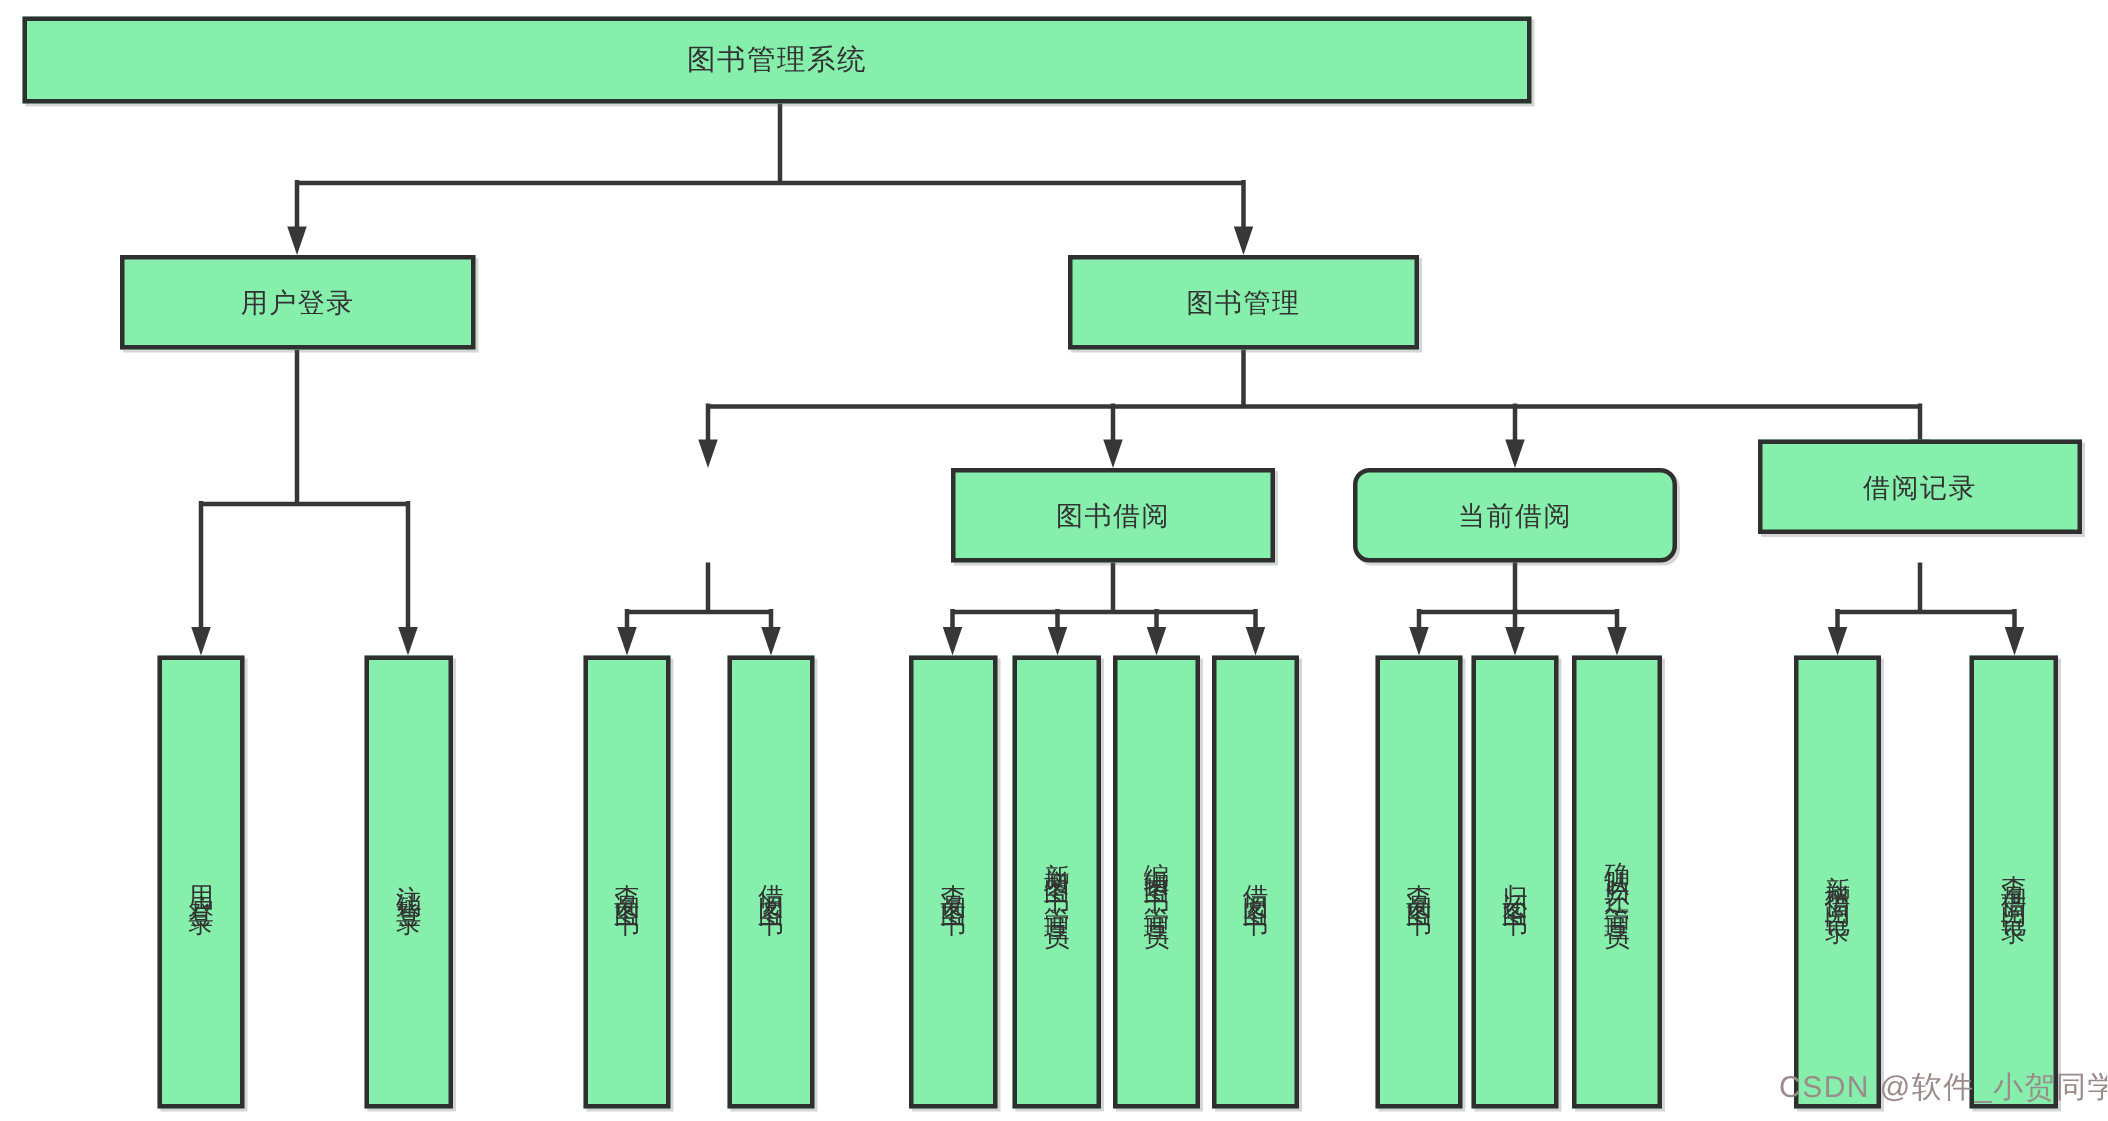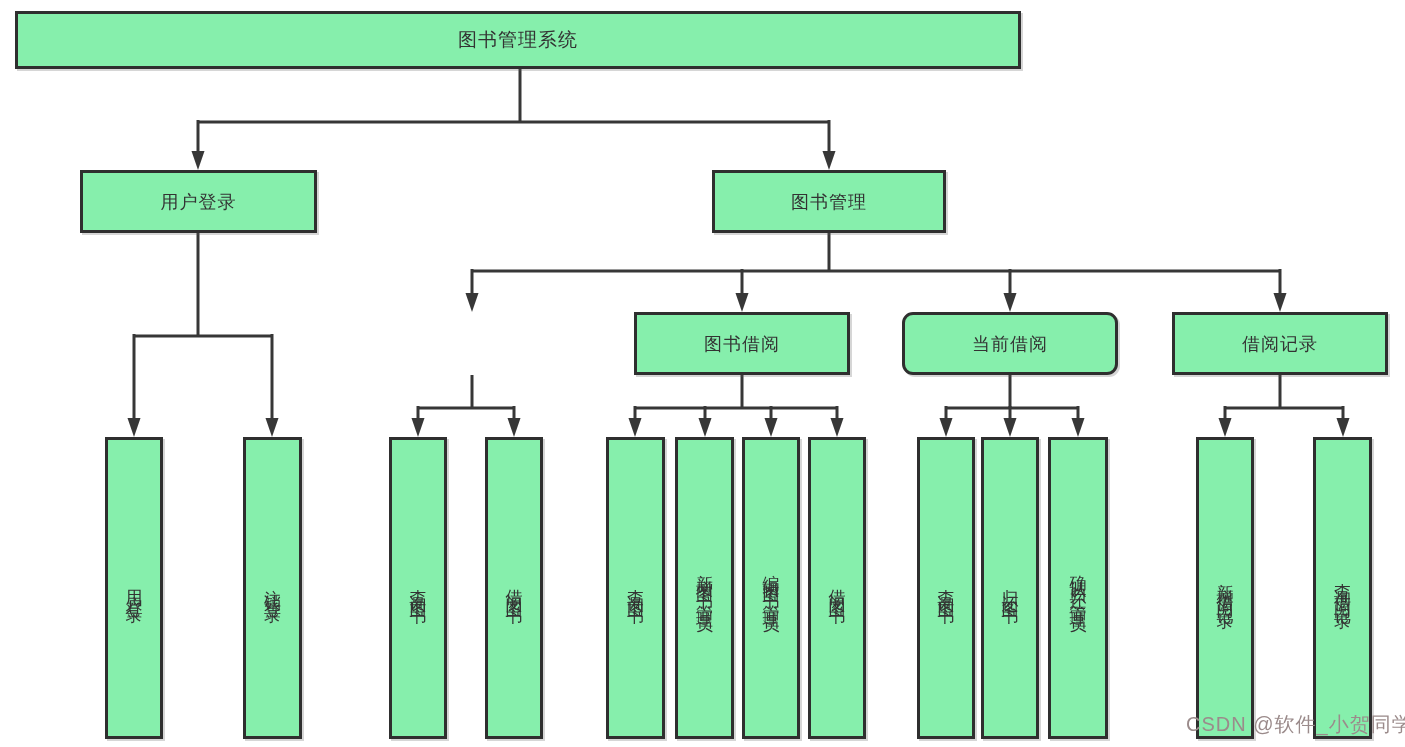--- a/index.html
+++ b/index.html
@@ -50,21 +50,21 @@
     white-space: nowrap;
     color: #333333;
   }
   
   #n-root            { left: 15px;   top: 11px;  width: 1006px; height: 58px; }
   #n-user-login      { left: 80px;   top: 170px; width: 237px;  height: 63px; }
   #n-book-mgmt       { left: 712px;  top: 170px; width: 234px;  height: 63px; }
   #n-new-book        { left: 364px;  top: 312px; width: 216px;  height: 63px; }
   #n-book-borrow     { left: 634px;  top: 312px; width: 216px;  height: 63px; }
   #n-current-borrow  { left: 902px;  top: 312px; width: 216px;  height: 63px; border-radius: 11px; }
-  #n-borrow-records  { left: 1172px; top: 312px; width: 216px;  height: 63px; }
+  #n-borrow-records  { left: 1172px; top: 293px; width: 216px;  height: 63px; }
   
   .vbox { top: 437px; height: 302px; }
   #l-user-login      { left: 105px;  width: 58px; }
   #l-logout          { left: 243px;  width: 59px; }
   #l-query-book-a    { left: 389px;  width: 58px; }
   #l-borrow-book-a   { left: 485px;  width: 58px; }
   #l-query-book-b    { left: 606px;  width: 59px; }
   #l-add-book        { left: 675px;  width: 59px; }
   #l-edit-book       { left: 742px;  width: 58px; }
   #l-borrow-book-b   { left: 808px;  width: 58px; }

